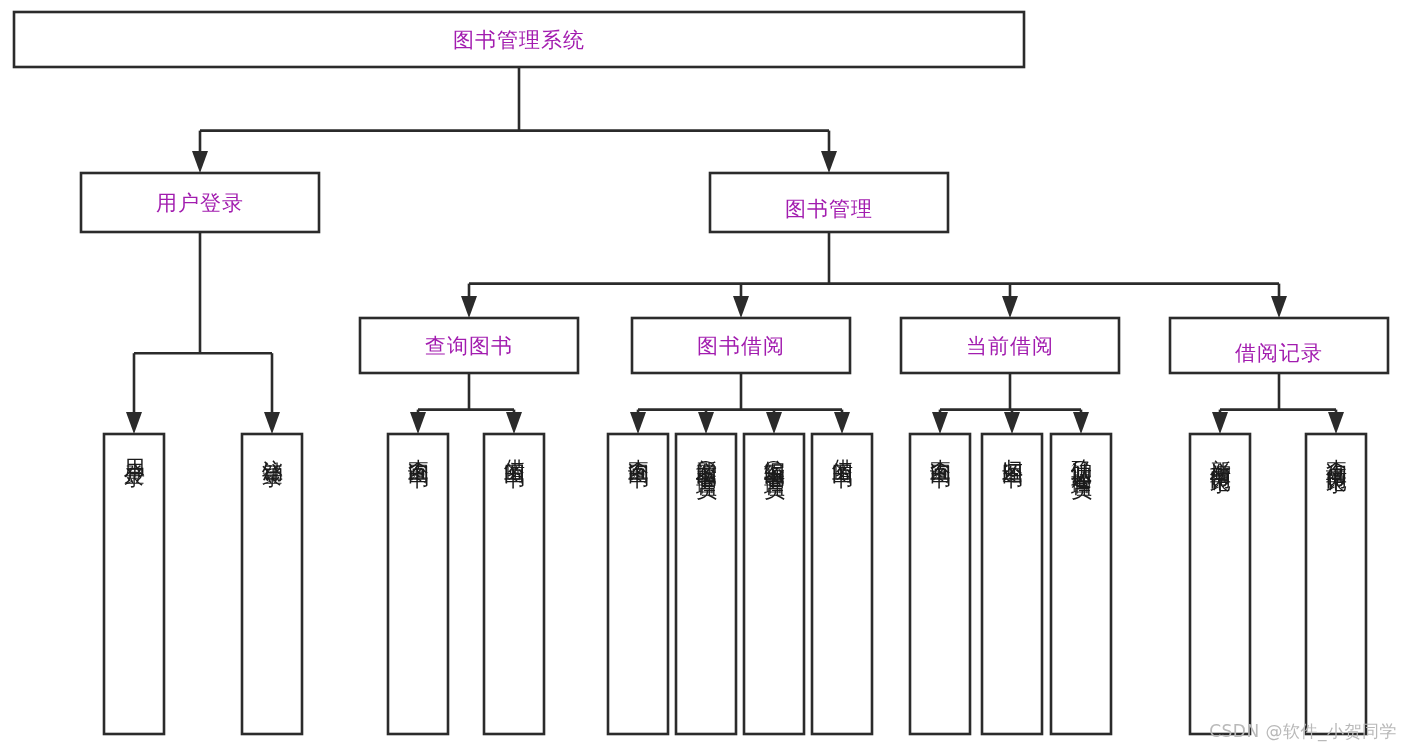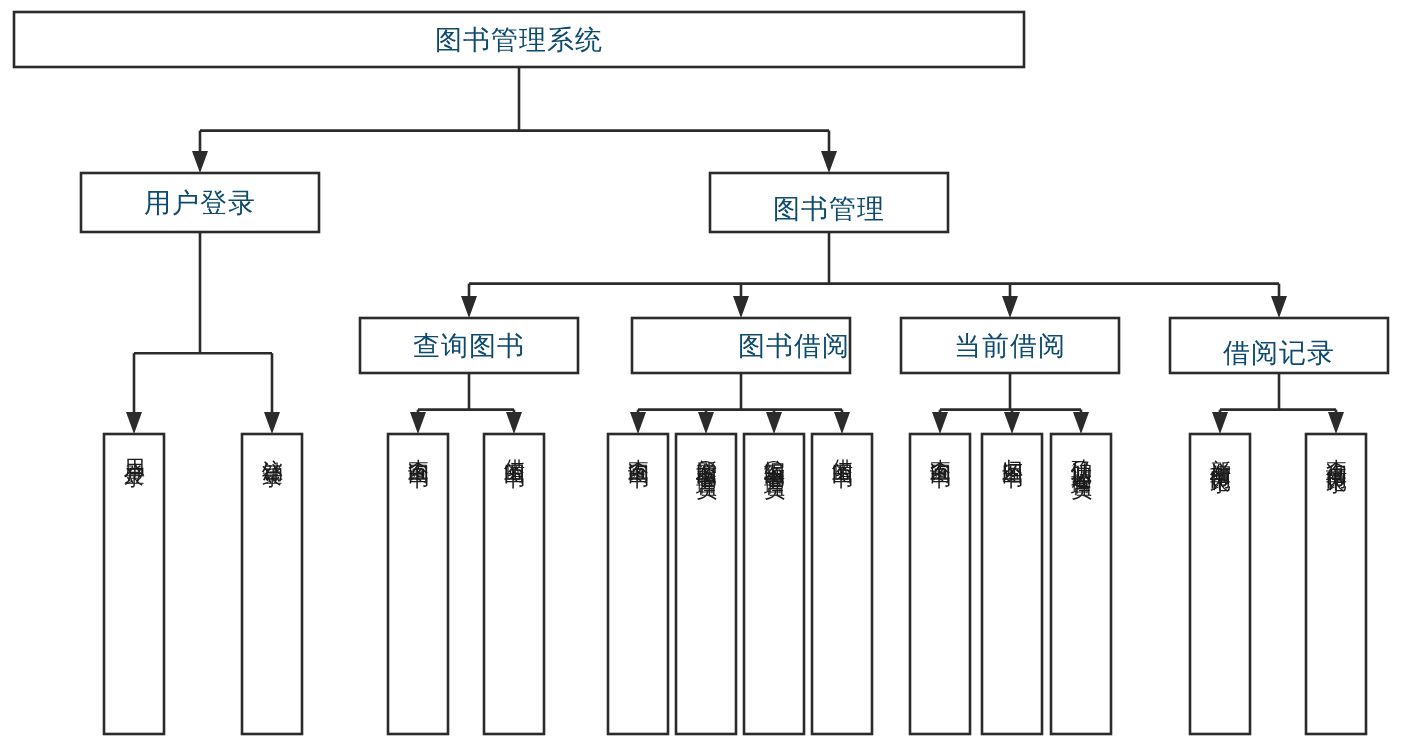--- a/index.html
+++ b/index.html
@@ -61,22 +61,22 @@
   }
   .hlabel-wrap {
     position: absolute;
     display: flex;
     align-items: center;
     justify-content: center;
     pointer-events: none;
   }
   .hlabel-text {
     font-family: Liberation Serif, serif;
-    font-size: 27px;
-    color: #0c4a6e;
+    font-size: 21px;
+    color: #a21caf;
     letter-spacing: 1px;
     white-space: nowrap;
   }
   #watermark {
     position: absolute;
     right: 8px;
     bottom: 4px;
     font-family: "DejaVu Sans", "Liberation Sans", sans-serif;
     font-size: 17px;
     color: #b9b9b9;
@@ -175,21 +175,21 @@
       </div>
       <div class="hlabel-wrap" style="left: 81px; top: 173px; width: 238px; height: 59px;">
         <span class="hlabel-text">用户登录</span>
       </div>
       <div class="hlabel-wrap" style="left: 710px; top: 173px; width: 238px; height: 72px;">
         <span class="hlabel-text">图书管理</span>
       </div>
       <div class="hlabel-wrap" style="left: 360px; top: 318px; width: 218px; height: 55px;">
         <span class="hlabel-text">查询图书</span>
       </div>
-      <div class="hlabel-wrap" style="left: 632px; top: 318px; width: 218px; height: 55px; justify-content: flex-end;">
+      <div class="hlabel-wrap" style="left: 632px; top: 318px; width: 218px; height: 55px;">
         <span class="hlabel-text">图书借阅</span>
       </div>
       <div class="hlabel-wrap" style="left: 901px; top: 318px; width: 218px; height: 55px;">
         <span class="hlabel-text">当前借阅</span>
       </div>
       <div class="hlabel-wrap" style="left: 1170px; top: 318px; width: 218px; height: 69px;">
         <span class="hlabel-text">借阅记录</span>
       </div>
       <div class="vlabel-wrap" style="left: 104px; top: 442px; width: 60px; height: 288px;">
         <span class="vlabel-text" style="font-size: 21px;">用户登录</span>
@@ -225,13 +225,14 @@
         <span class="vlabel-text" style="font-size: 21px;">确认归还（管理员）</span>
       </div>
       <div class="vlabel-wrap" style="left: 1190px; top: 442px; width: 60px; height: 288px;">
         <span class="vlabel-text" style="font-size: 21px;">新增借阅记录</span>
       </div>
       <div class="vlabel-wrap" style="left: 1306px; top: 442px; width: 60px; height: 288px;">
         <span class="vlabel-text" style="font-size: 21px;">查询借阅记录</span>
       </div>
     </div>
 
+  <div id="watermark">CSDN @软件_小贺同学</div>
 </div>
 
 </body></html>

